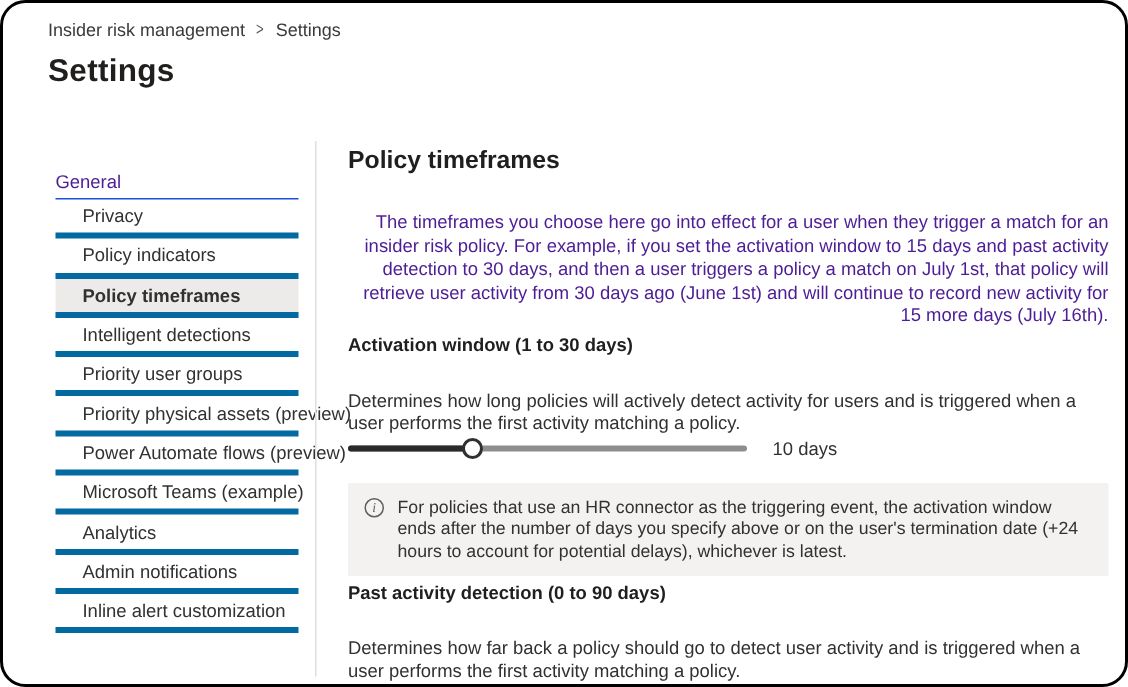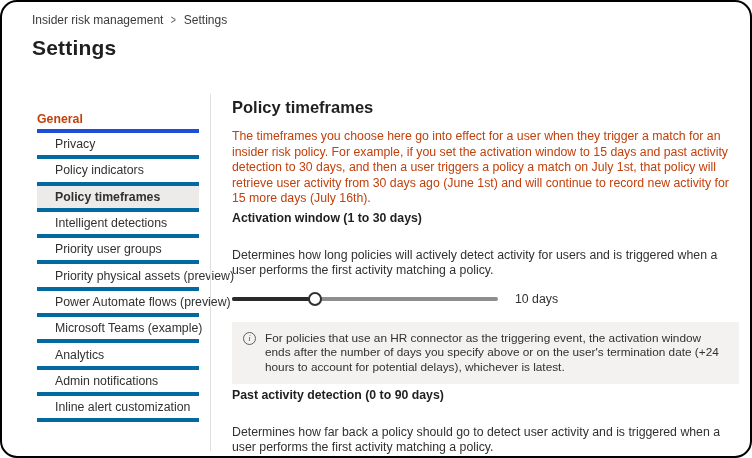--- a/index.html
+++ b/index.html
@@ -31,22 +31,22 @@
     font-size: 21px; font-weight: 700; color: #201f1e;
     letter-spacing: .2px;
   }
   
   .sidebar {
     position: absolute; left: 35px; top: 107px; width: 162px;
     font-size: 12.3px;
   }
   .side-header {
     height: 24px; display: flex; align-items: center;
-    font-weight: 700; color: #c2410c;
-    border-bottom: 4px solid #1d4ed8;
+    font-weight: 400; color: #4c1d95;
+    border-bottom: 1px solid #1d4ed8;
   }
   .side-item {
     height: 26.3px; display: flex; align-items: center;
     padding-left: 18px;
     border-bottom: 4px solid #0369a1;
     color: #323130; cursor: pointer;
     white-space: nowrap;
   }
   .side-item.selected {
     background: #edebe9; font-weight: 600;
@@ -56,33 +56,33 @@
     background: #e1dfdd;
   }
   
   .main {
     position: absolute; left: 230px; top: 96px; width: 507px;
   }
   .main h2 {
     font-size: 16.5px; font-weight: 700; color: #201f1e;
   }
   .intro {
-    margin-top: 12px;
-    font-size: 12.3px; line-height: 15.5px; color: #c2410c;
+    margin-top: 24px;
+    font-size: 12.3px; line-height: 15.5px; color: #4c1d95; text-align: right;
   }
   .field-label {
     margin-top: 4px;
     font-size: 12.3px; font-weight: 700; color: #201f1e;
   }
   .field-desc {
     margin-top: 23px;
     font-size: 12.3px; line-height: 15.5px;
   }
   .slider-row {
-    margin-top: 12px; height: 16px;
+    height: 16px;
     display: flex; align-items: center;
   }
   .slider {
     position: relative; width: 266px; height: 16px; cursor: pointer;
   }
   .slider .track {
     position: absolute; left: 0; right: 0; top: 6px; height: 4px;
     border-radius: 2px; background: #8f8e8d;
   }
   .slider .fill {

